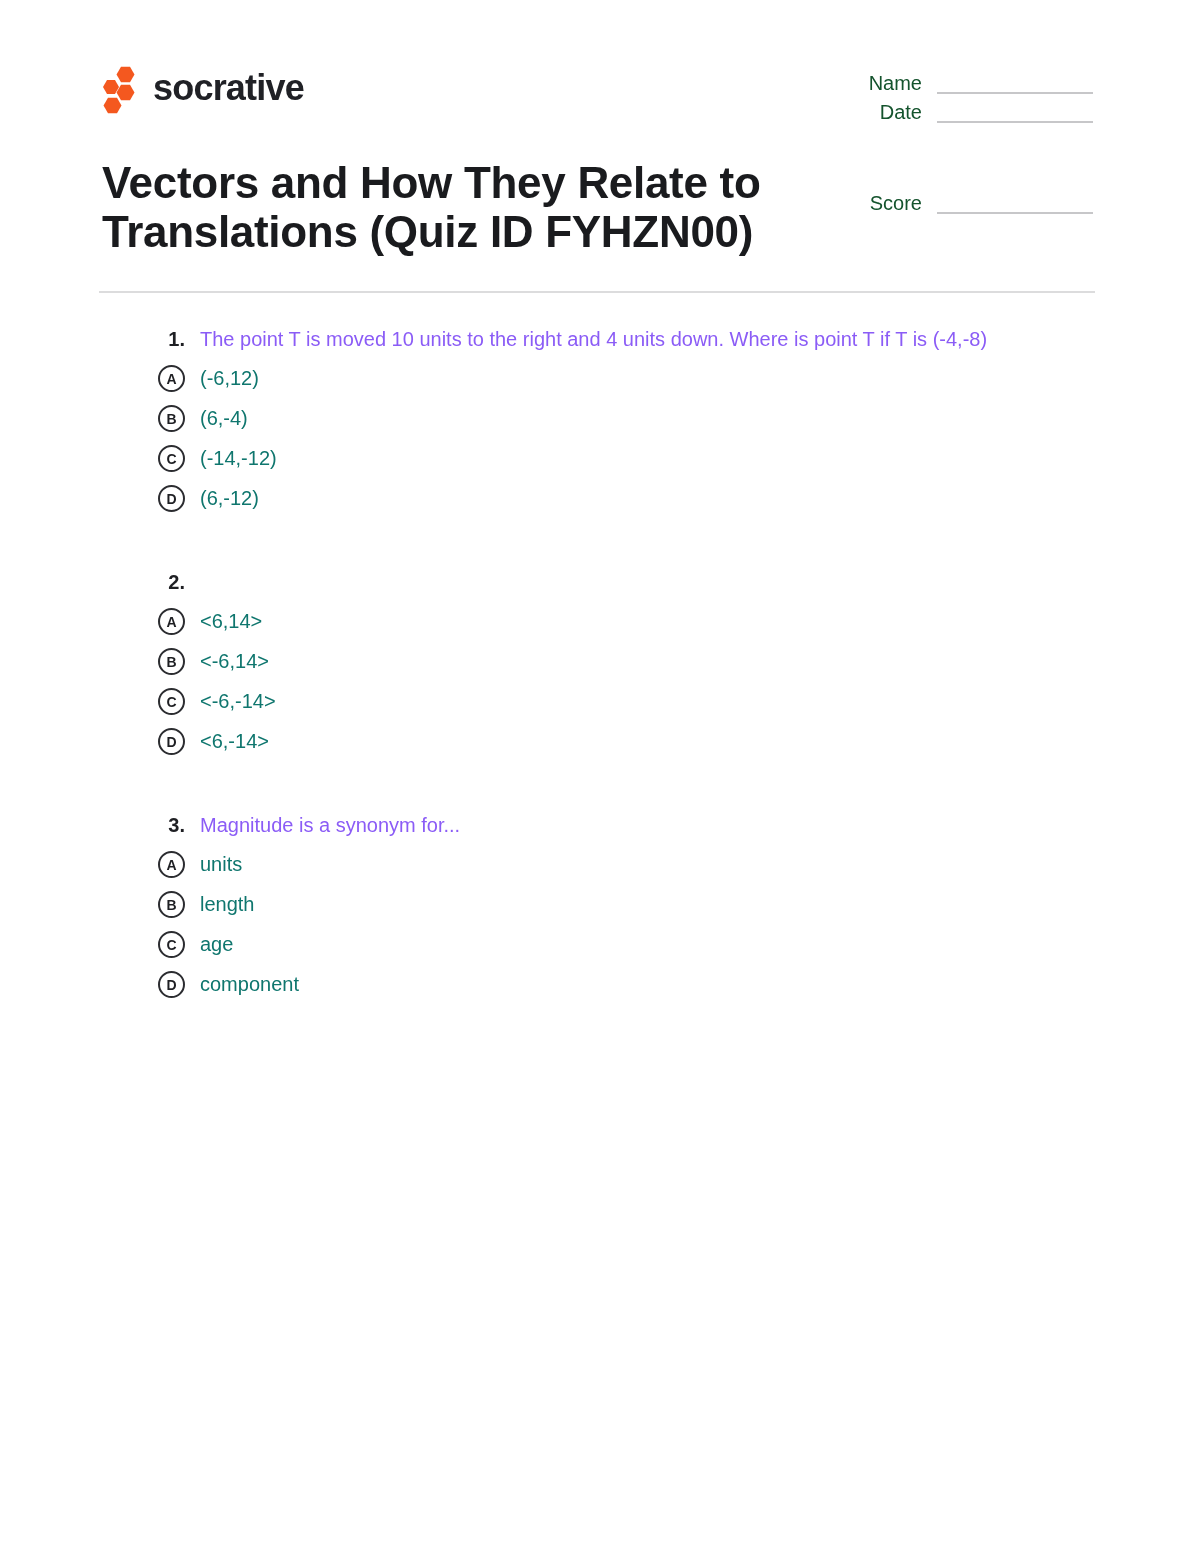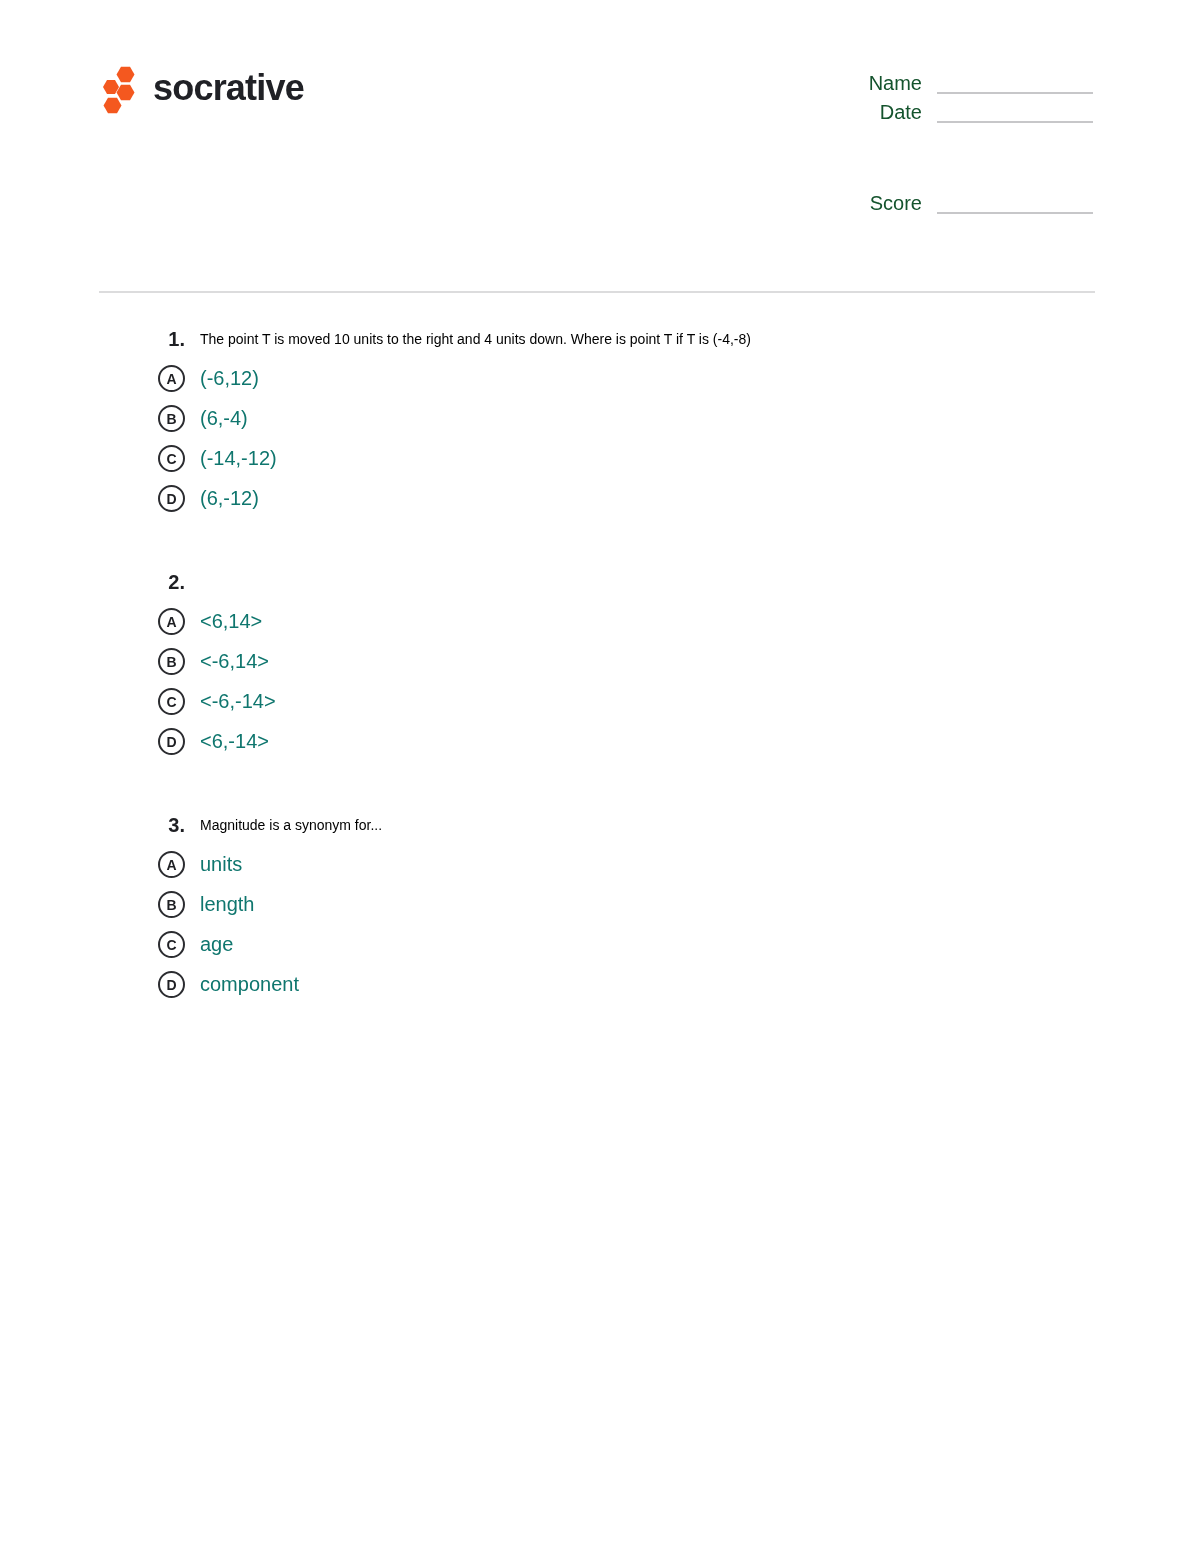--- a/index.html
+++ b/index.html
@@ -32,21 +32,21 @@
   }
 
   
   .divider { position: absolute; left: 99px; top: 291px; width: 996px; height: 2px; background: #dcdcdd; }
 
   
   .questions { position: absolute; left: 158px; top: 326px; width: 990px; }
   .question { margin-bottom: 57px; }
   .q-head { display: flex; gap: 15px; margin-bottom: 12px; }
   .q-num { min-width: 27px; text-align: right; font-weight: 700; font-size: 20px; line-height: 27px; color: #1e1f23; }
-  .q-text { font-size: 14px; line-height: 27px; color: #000000; white-space: nowrap; }
+  .q-text { font-size: 20px; line-height: 27px; color: #8b5cf6; white-space: nowrap; }
   .option { display: flex; align-items: center; gap: 15px; height: 27px; margin-bottom: 13px; }
   .option:last-child { margin-bottom: 0; }
   .bubble {
     width: 27px; height: 27px; border-radius: 50%;
     border: 2px solid #2b2c30; flex: 0 0 27px;
     display: flex; align-items: center; justify-content: center;
     font-size: 14px; font-weight: 700; color: #1e1f23; line-height: 1;
   }
   .opt-text { font-size: 20px; color: #0f766e; white-space: nowrap; }
 </style>
@@ -69,20 +69,21 @@
     <div class="field-row">
       <span class="field-label">Name</span>
       <span class="field-line"></span>
     </div>
     <div class="field-row">
       <span class="field-label">Date</span>
       <span class="field-line"></span>
     </div>
   </div>
 
+  <h1 class="quiz-title">Vectors and How They Relate to Translations (Quiz ID FYHZN00)</h1>
 
   <div class="fields score-row">
     <div class="field-row">
       <span class="field-label">Score</span>
       <span class="field-line"></span>
     </div>
   </div>
 
   <div class="divider"></div>
 

